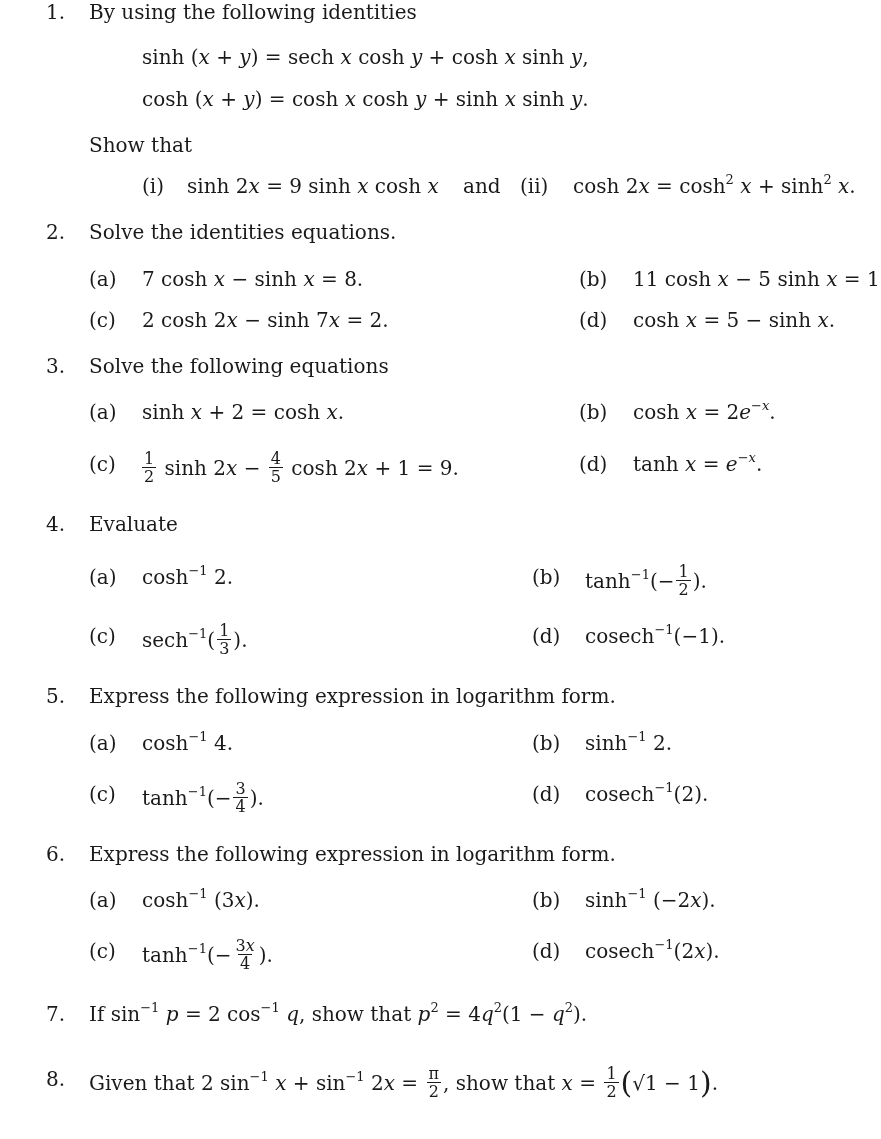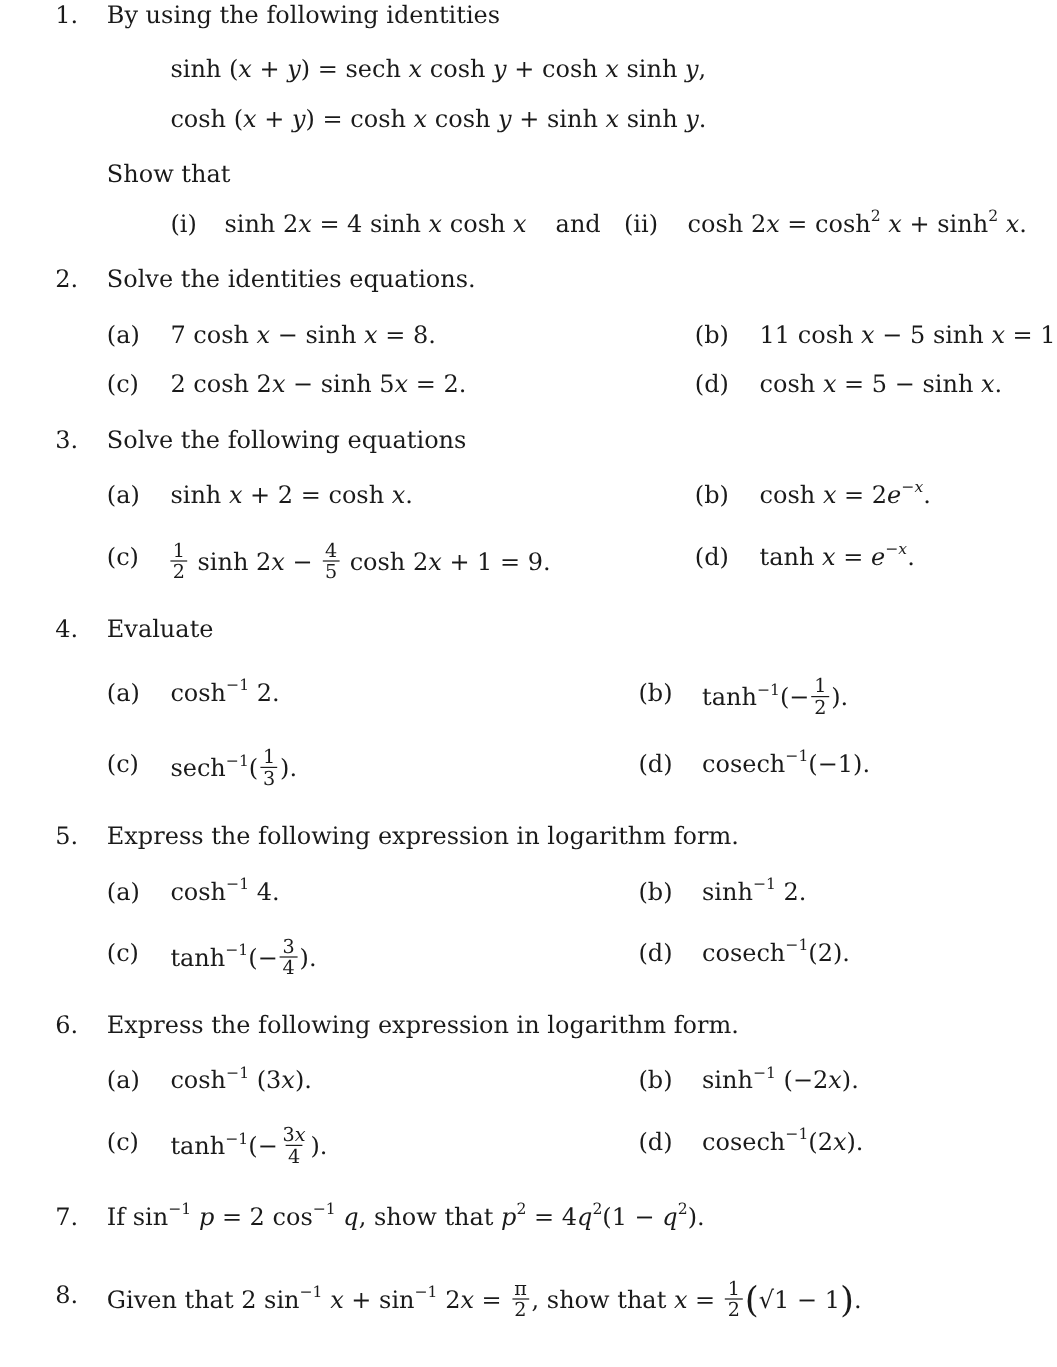--- a/index.html
+++ b/index.html
@@ -21,33 +21,33 @@
 <body>
 
 <div id="doc">
 
   <div class="line num" style="left:46px;top:0px">1.</div>
   <div class="line" style="left:89px;top:0px">By using the following identities</div>
   <div class="line" style="left:142px;top:45px"><span>sinh (</span><span class="i">x</span><span> + </span><span class="i">y</span><span>) = sech </span><span class="i">x</span><span> cosh </span><span class="i">y</span><span> + cosh </span><span class="i">x</span><span> sinh </span><span class="i">y</span><span>,</span></div>
   <div class="line" style="left:142px;top:87px"><span>cosh (</span><span class="i">x</span><span> + </span><span class="i">y</span><span>) = cosh </span><span class="i">x</span><span> cosh </span><span class="i">y</span><span> + sinh </span><span class="i">x</span><span> sinh </span><span class="i">y</span><span>.</span></div>
   <div class="line" style="left:89px;top:133px">Show that</div>
   <div class="line" style="left:142px;top:174px">(i)</div>
-  <div class="line" style="left:187px;top:174px"><span>sinh 2</span><span class="i">x</span><span> = 4 sinh </span><span class="i">x</span><span> cosh </span><span class="i">x</span></div>
+  <div class="line" style="left:187px;top:174px"><span>sinh 2</span><span class="i">x</span><span> = 9 sinh </span><span class="i">x</span><span> cosh </span><span class="i">x</span></div>
   <div class="line" style="left:463px;top:174px">and</div>
   <div class="line" style="left:520px;top:174px">(ii)</div>
   <div class="line" style="left:573px;top:174px"><span>cosh 2</span><span class="i">x</span><span> = cosh</span><span class="sup"><span>2</span></span><span> </span><span class="i">x</span><span> + sinh</span><span class="sup"><span>2</span></span><span> </span><span class="i">x</span><span>.</span></div>
 
   <div class="line num" style="left:46px;top:220px">2.</div>
   <div class="line" style="left:89px;top:220px">Solve the identities equations.</div>
   <div class="line" style="left:89px;top:267px">(a)</div>
   <div class="line" style="left:142px;top:267px"><span>7 cosh </span><span class="i">x</span><span> − sinh </span><span class="i">x</span><span> = 8.</span></div>
   <div class="line" style="left:579px;top:267px">(b)</div>
   <div class="line" style="left:633px;top:267px"><span>11 cosh </span><span class="i">x</span><span> − 5 sinh </span><span class="i">x</span><span> = 10.</span></div>
   <div class="line" style="left:89px;top:308px">(c)</div>
-  <div class="line" style="left:142px;top:308px"><span>2 cosh 2</span><span class="i">x</span><span> − sinh 5</span><span class="i">x</span><span> = 2.</span></div>
+  <div class="line" style="left:142px;top:308px"><span>2 cosh 2</span><span class="i">x</span><span> − sinh 7</span><span class="i">x</span><span> = 2.</span></div>
   <div class="line" style="left:579px;top:308px">(d)</div>
   <div class="line" style="left:633px;top:308px"><span>cosh </span><span class="i">x</span><span> = 5 − sinh </span><span class="i">x</span><span>.</span></div>
 
   <div class="line num" style="left:46px;top:354px">3.</div>
   <div class="line" style="left:89px;top:354px">Solve the following equations</div>
   <div class="line" style="left:89px;top:400px">(a)</div>
   <div class="line" style="left:142px;top:400px"><span>sinh </span><span class="i">x</span><span> + 2 = cosh </span><span class="i">x</span><span>.</span></div>
   <div class="line" style="left:579px;top:400px">(b)</div>
   <div class="line" style="left:633px;top:400px"><span>cosh </span><span class="i">x</span><span> = 2</span><span class="i">e</span><span class="sup"><span>−</span><span class="i">x</span></span><span>.</span></div>
   <div class="line" style="left:89px;top:452px">(c)</div>

